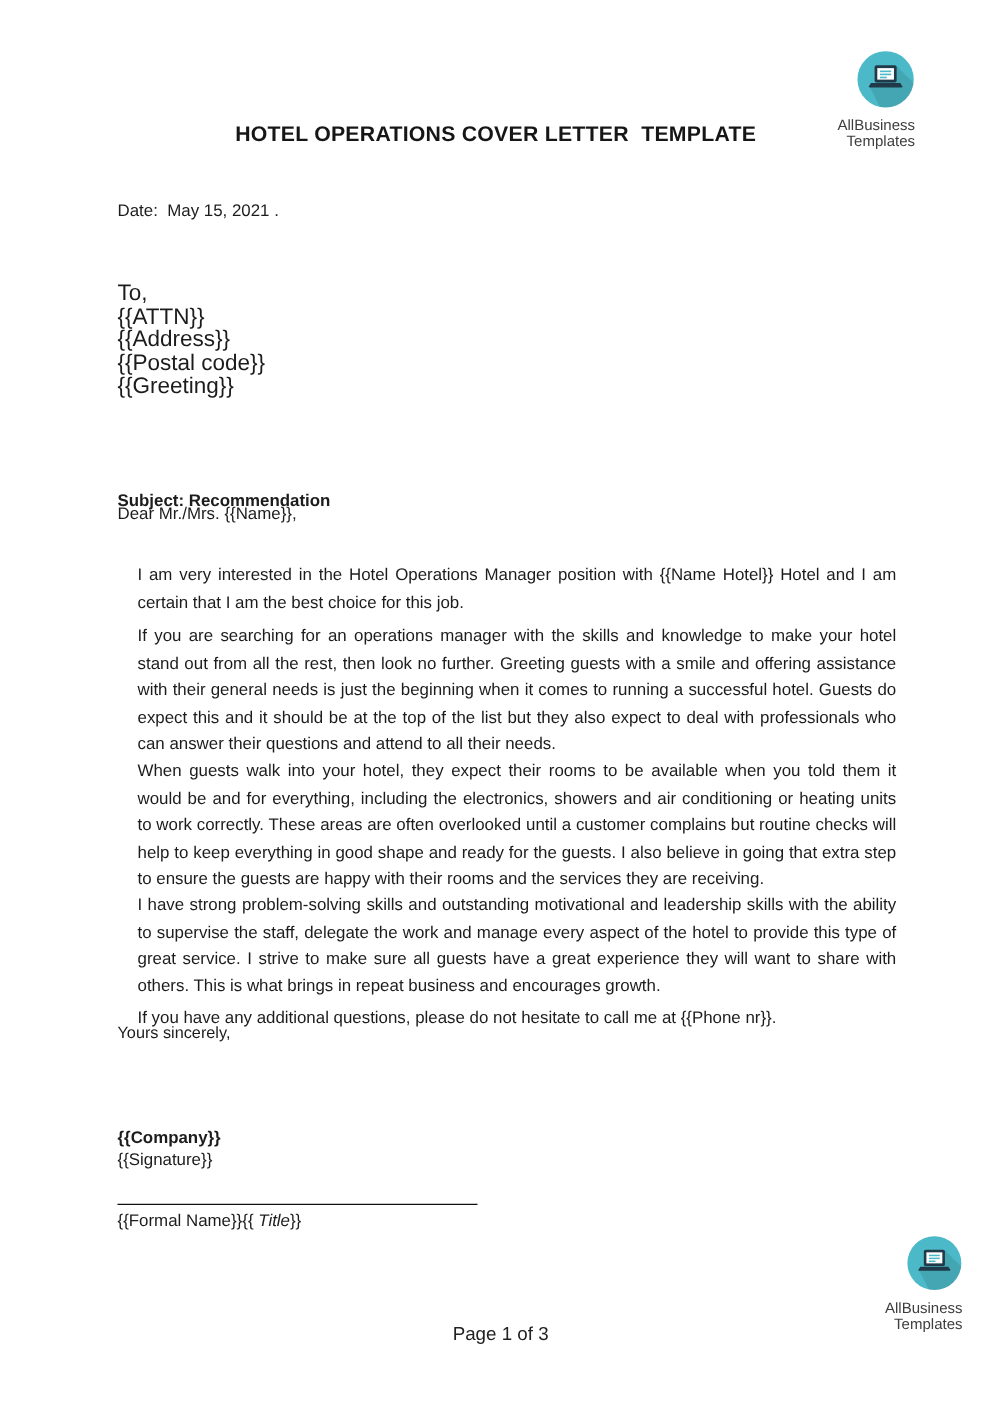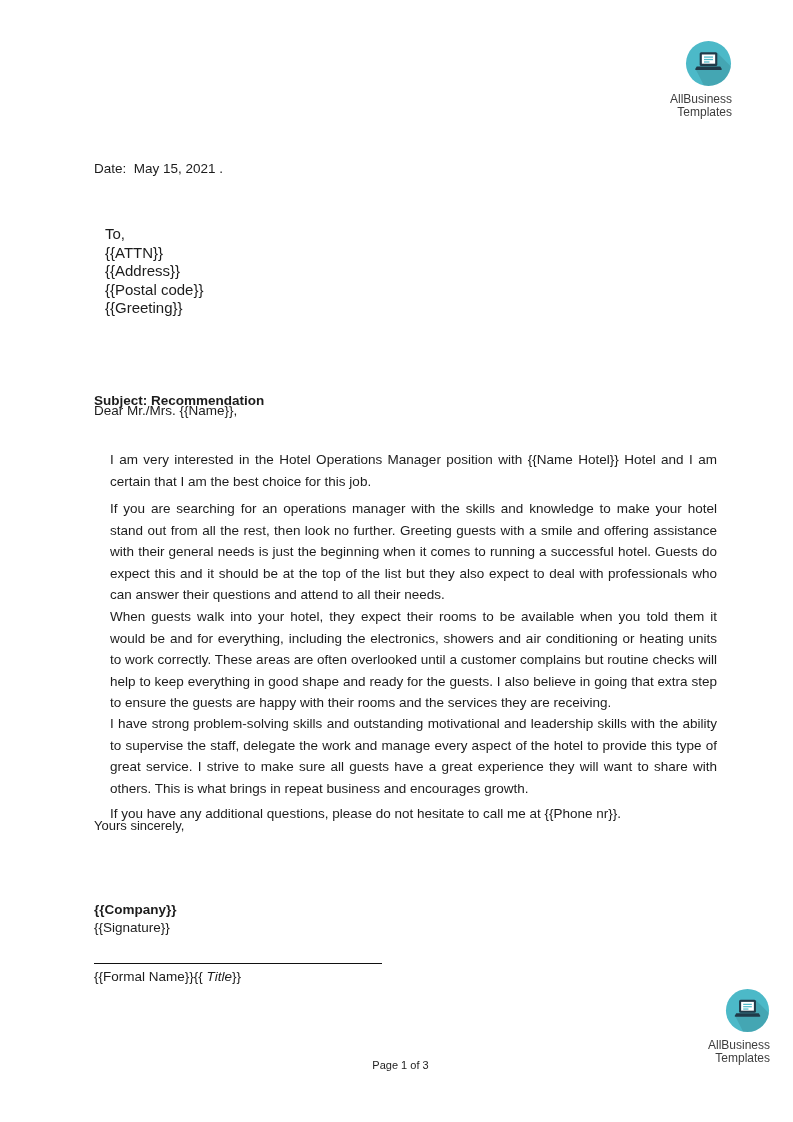--- a/index.html
+++ b/index.html
@@ -37,23 +37,22 @@
   }
   .date-line {
     position: absolute;
     top: 161px; left: 94px;
     font-size: 13.5px;
     white-space: pre-wrap;
   }
   .recipient-block {
     position: absolute;
     top: 225px; left: 94px;
-    font-size: 15px;
+    font-size: 18px;
     line-height: 18.6px;
-    margin-left: 11px;
   }
   .recipient-block div { white-space: pre-wrap; }
   .subject-line {
     position: absolute;
     top: 349px; left: 94px;
     font-size: 13.5px;
     font-weight: bold;
     margin-top: 44px;
   }
   .greeting {
@@ -101,21 +100,21 @@
     position: absolute;
     top: 969px; left: 94px;
     font-size: 13.5px;
     white-space: pre-wrap;
   }
   .sig-name .italic { font-style: italic; margin-top: 36px; }
   .page-footer {
     position: absolute;
     top: 1059px; left: 0; right: 12px;
     text-align: center;
-    font-size: 11px;
+    font-size: 15px;
     color: #222222;
     padding-left: 20px;
   }
 </style>
 </head>
 <body>
 
 <div class="page">
 
   <div class="brand brand-top">
@@ -137,20 +136,21 @@
         <rect x="19.4" y="21.8" width="5.6" height="1.3" fill="#4cb9c8"></rect>
         <path d="M12 27 L36 27 L37.6 29.6 Q37.9 30.6 36.6 30.6 L11.4 30.6 Q10.1 30.6 10.4 29.6 Z" fill="#203a49"></path>
       </svg>
     </span>
     <div class="brand-text">
       <div>AllBusiness</div>
       <div>Templates</div>
     </div>
   </div>
 
+  <div class="doc-title">HOTEL OPERATIONS COVER LETTER  TEMPLATE</div>
 
   <div class="date-line">Date:  May 15, 2021 .</div>
 
   <div class="recipient-block">
     <div>To,</div>
     <div>{{ATTN}}</div>
     <div>{{Address}}</div>
     <div>{{Postal code}}</div>
     <div>{{Greeting}}</div>
   </div>

